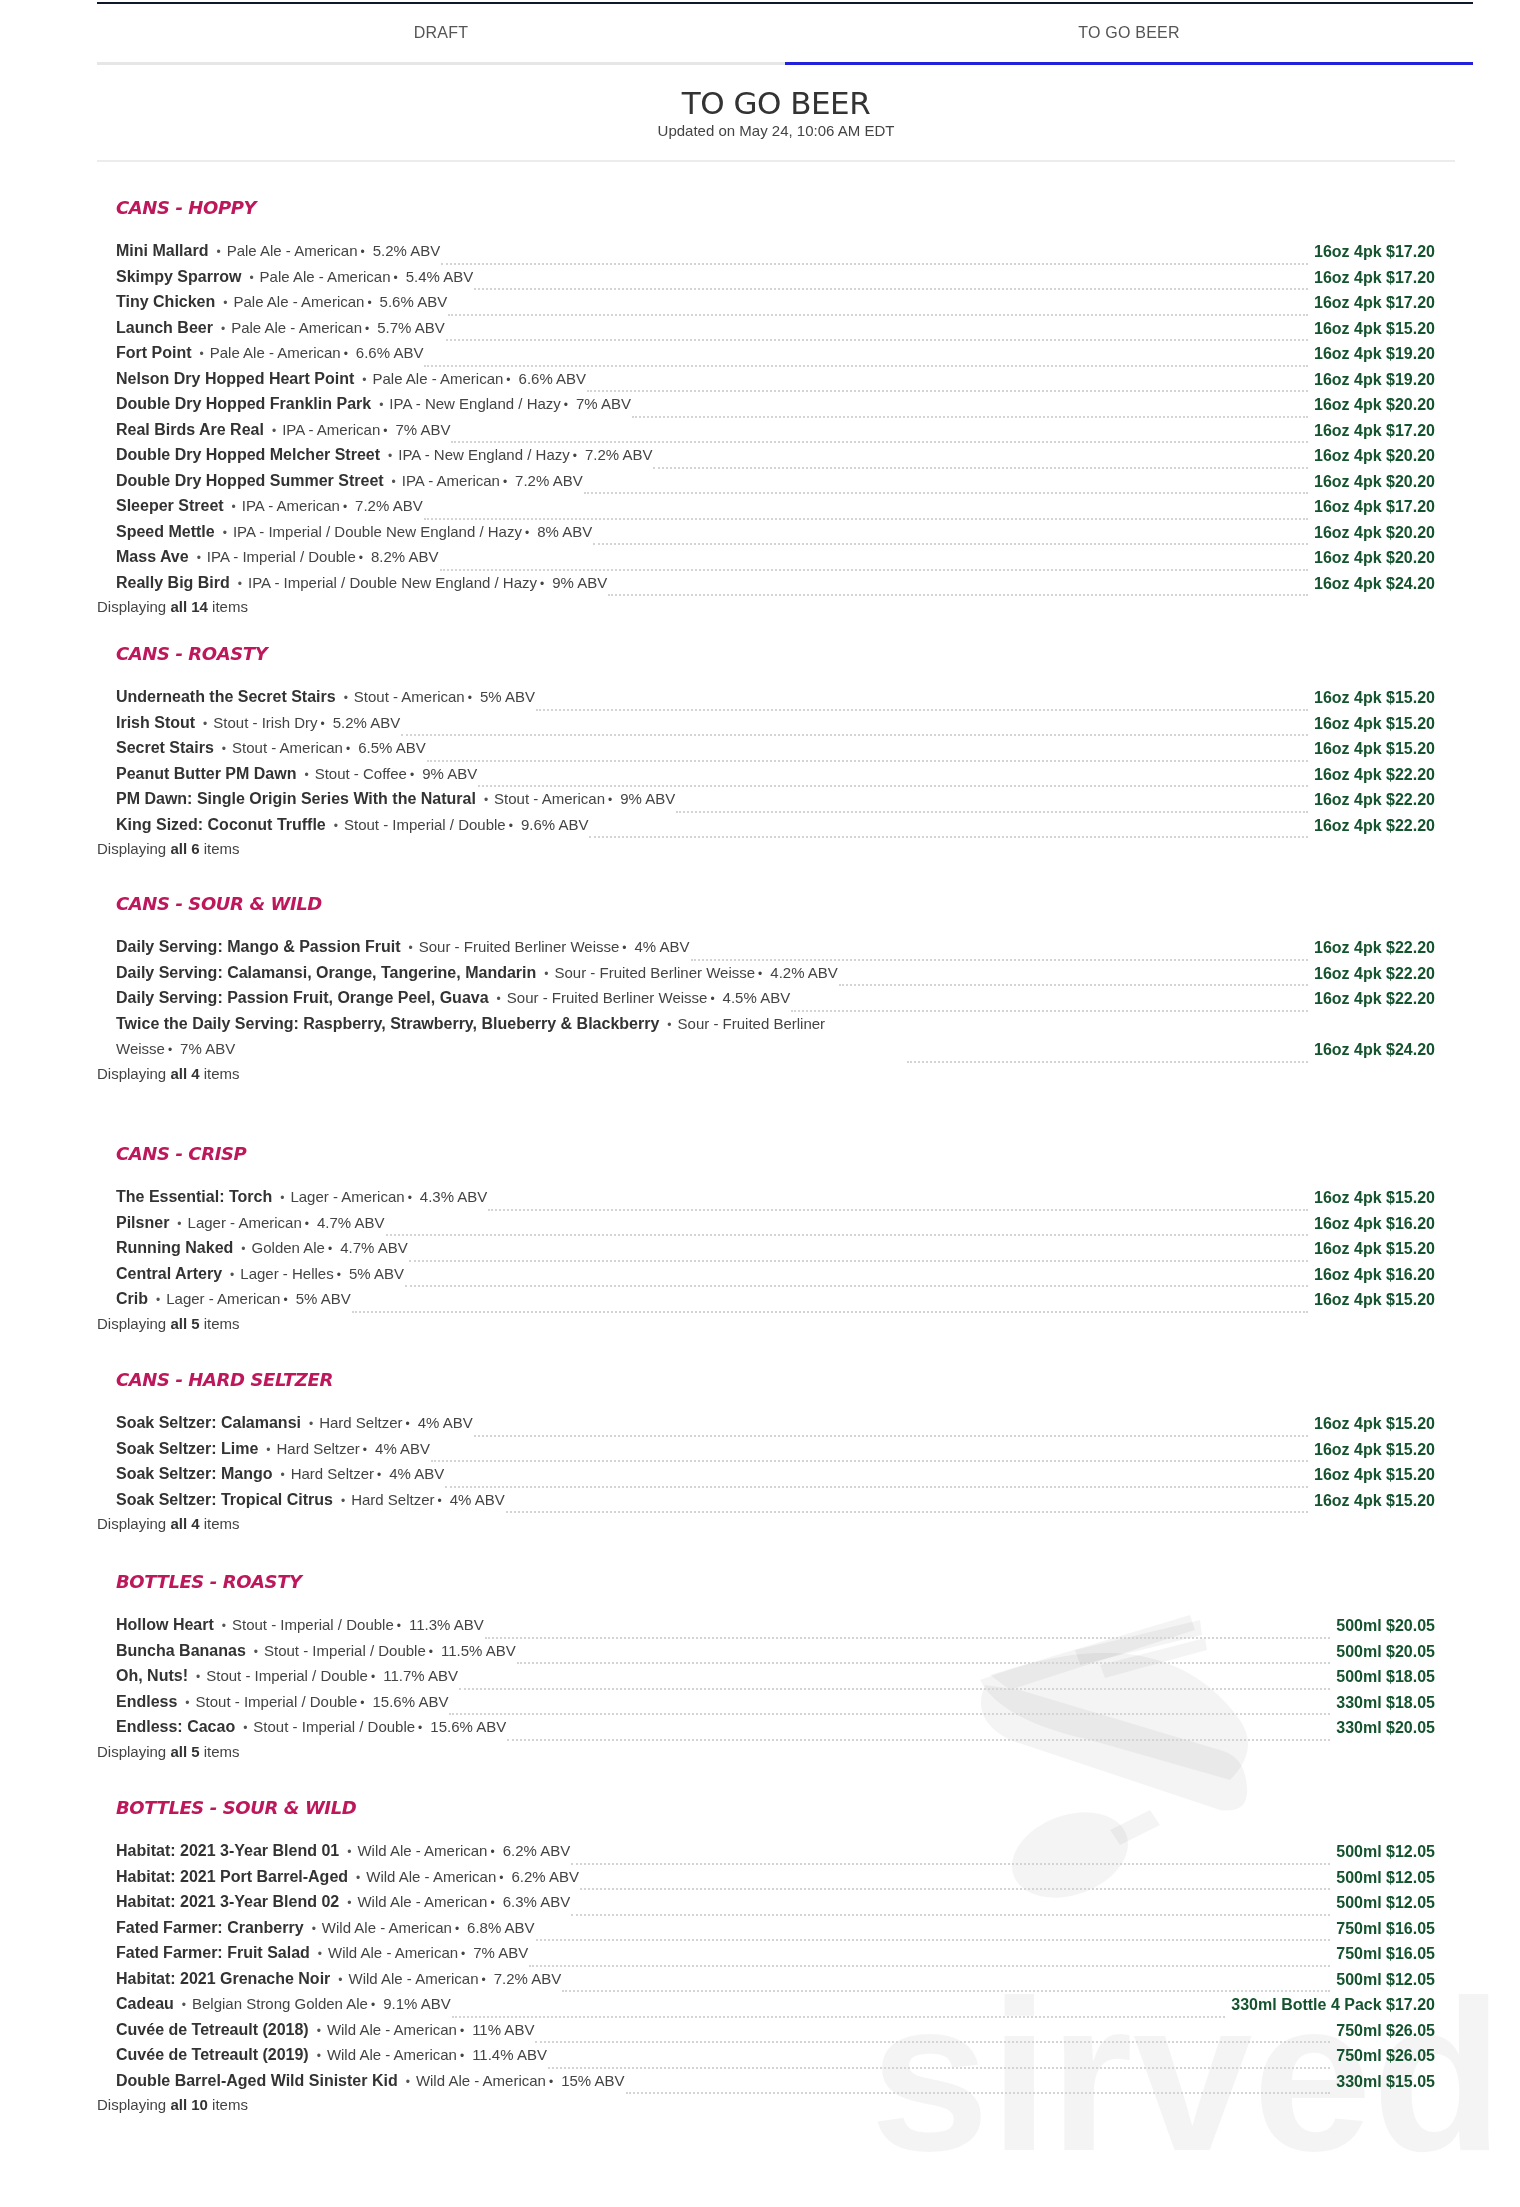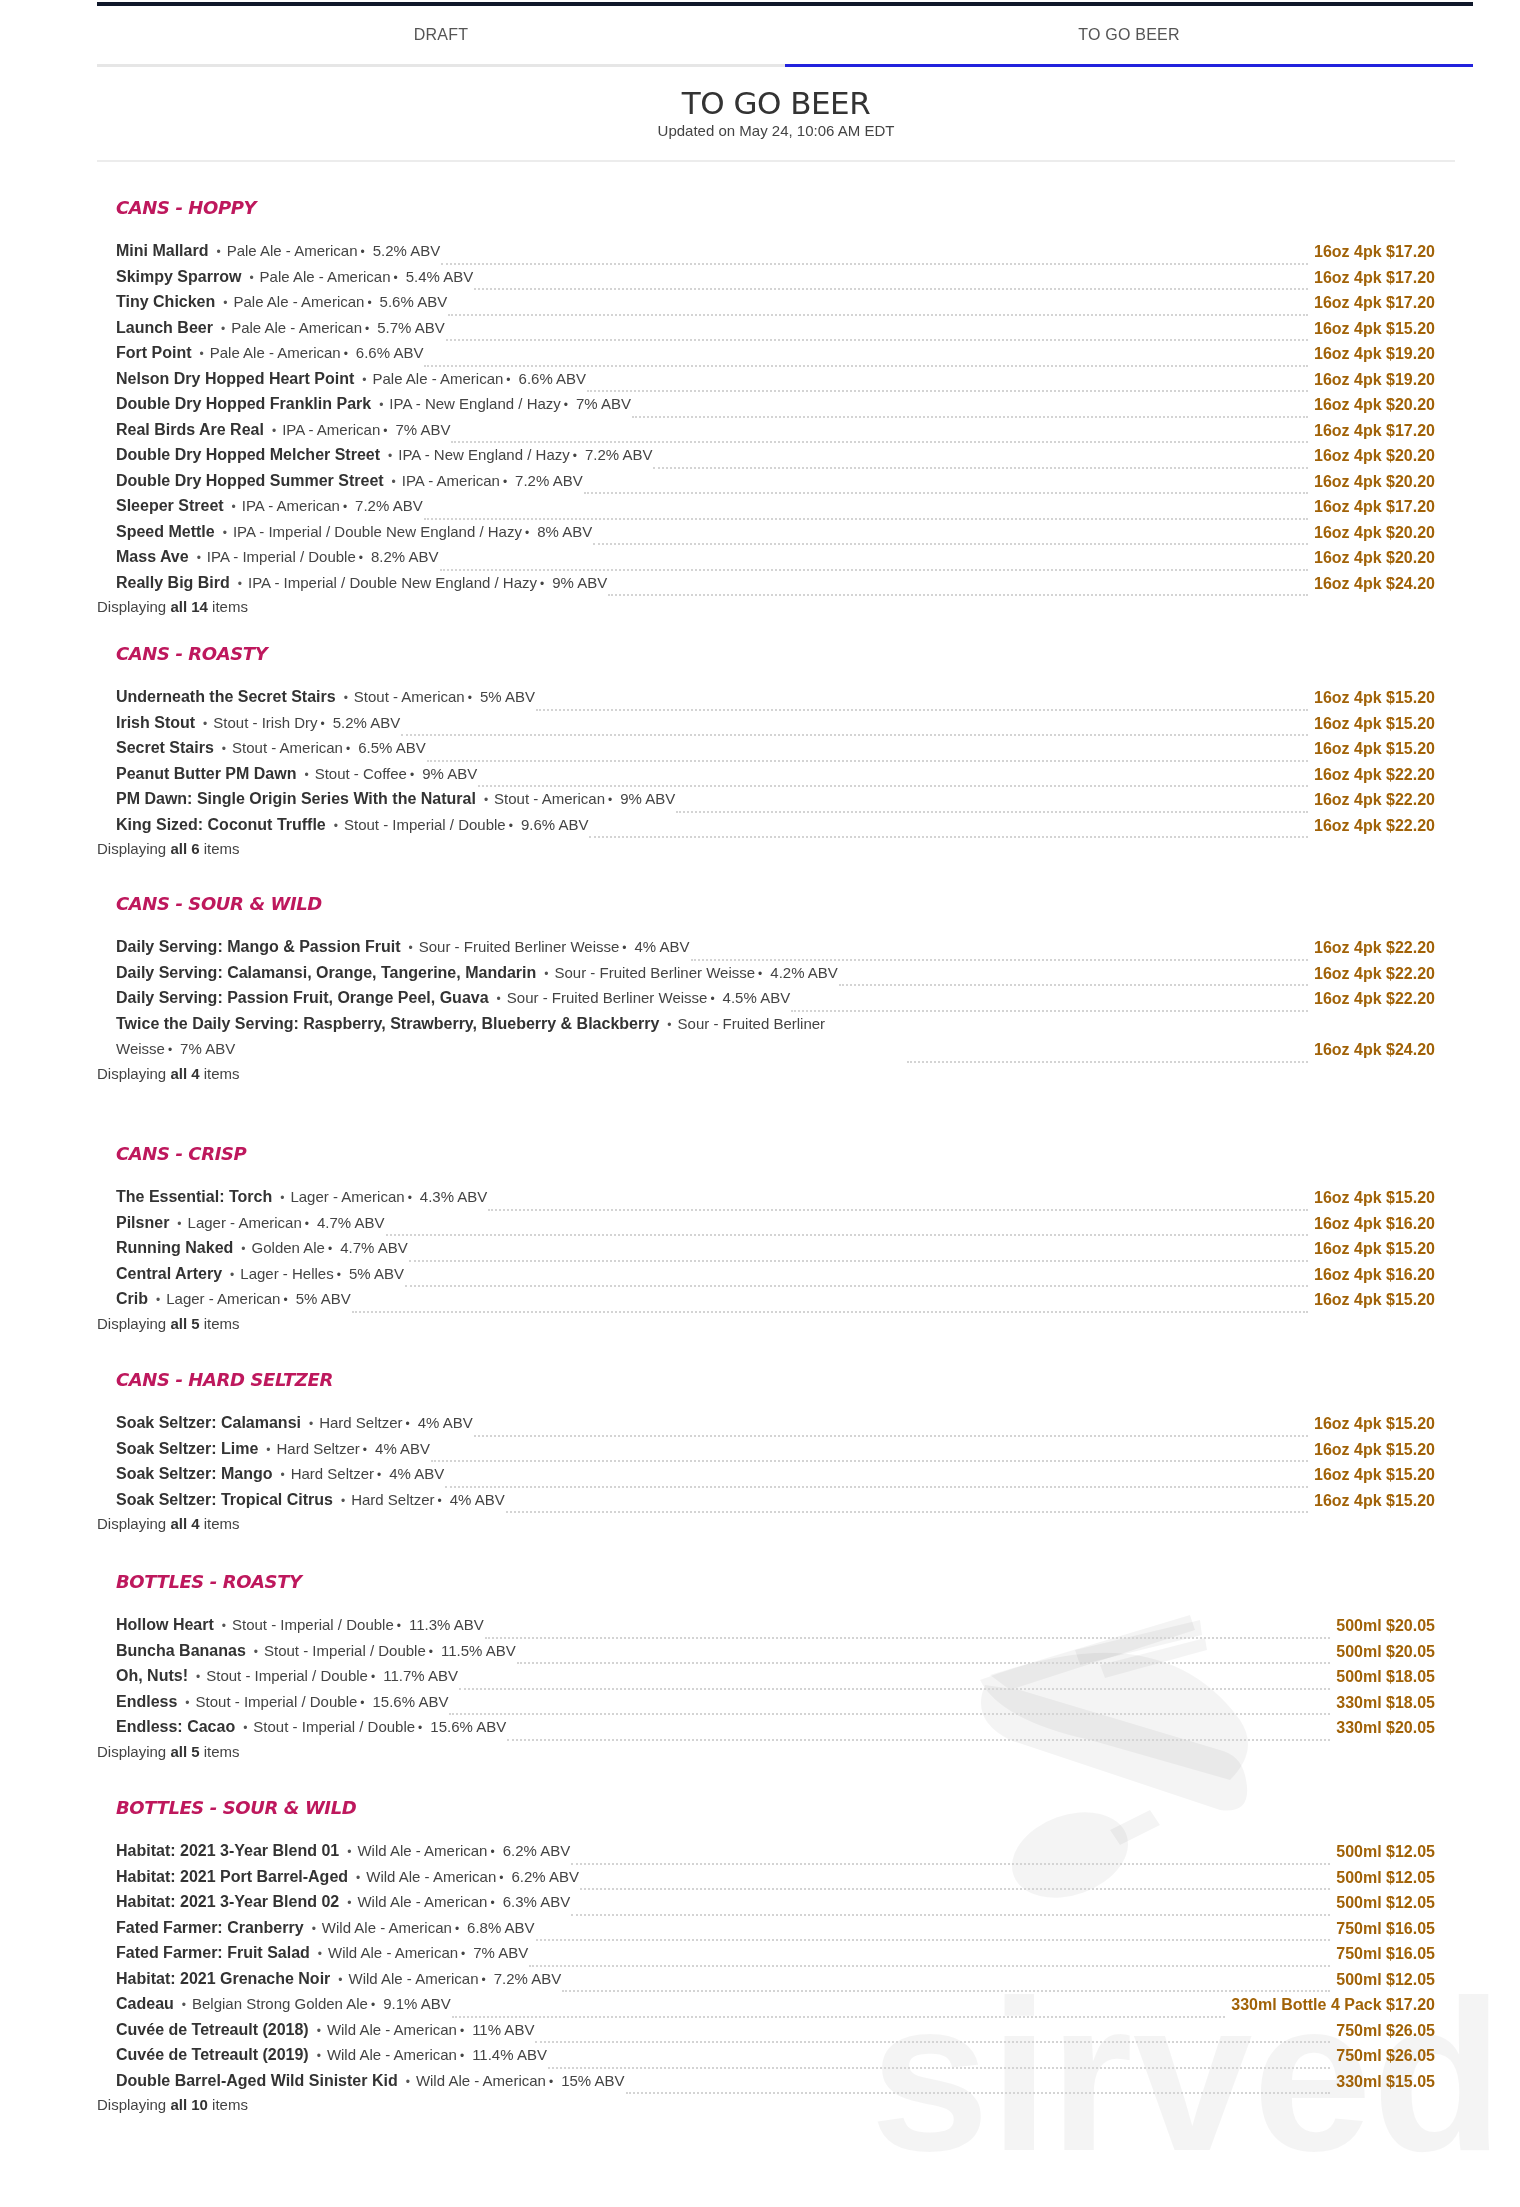--- a/index.html
+++ b/index.html
@@ -5,21 +5,21 @@
   html, body { margin: 0; padding: 0; background: #ffffff; }
   body {
     width: 1520px; height: 2207px; position: relative; overflow: hidden;
     font-family: "Liberation Sans", sans-serif; color: #333333;
   }
   .watermark { position: absolute; left: 860px; top: 1590px; width: 660px; height: 617px; pointer-events: none; z-index: 0; }
   .page { position: absolute; left: 0; top: 0; width: 1520px; z-index: 1; }
 
   .tabs {
     position: absolute; left: 97px; top: 2px; width: 1376px; height: 58px;
-    border-top: 4px solid #0f172a; border-bottom: 3px solid #e6e6e6;
+    border-top: 2px solid #0f172a; border-bottom: 3px solid #e6e6e6;
     display: flex;
   }
   .tab {
     flex: 1; display: flex; align-items: center; justify-content: center;
     font-size: 16px; color: #555555; letter-spacing: 0.2px; cursor: pointer; position: relative;
   }
   .tab.active::after {
     content: ""; position: absolute; left: 0; right: 0; bottom: -3px; height: 3px; background: #2222dd;
   }
 
@@ -39,21 +39,21 @@
   }
   .item-left { max-width: 790px; flex: 0 1 auto; }
   .item-name { font-weight: bold; color: #333; }
   .item-sep { color: #555; margin: 0 6px 0 8px; font-size: 12px; }
   .item-style, .item-abv { color: #444; font-size: 15px; }
   .item-dotbull { color:#444; font-size:12px; margin: 0 8px 0 3px; }
   .leader {
     flex: 1 1 auto; min-width: 30px; height: 17px; margin: 0 6px 0 1px;
     border-bottom: 2px dotted #d4d4d4;
   }
-  .item-price { font-weight: bold; color: #a16207; white-space: nowrap; font-size: 16px; }
+  .item-price { font-weight: bold; color: #14532d; white-space: nowrap; font-size: 16px; }
   .footer-count { font-size: 15px; color: #444; margin-top: 1px; line-height: 20px; }
   .footer-count b { color: #333; }
 </style>
 </head>
 <body>
 
 <svg class="watermark" viewBox="0 0 660 617" xmlns="http://www.w3.org/2000/svg">
   <g fill="#000" fill-opacity="0.045">
     <path d="M130 85 L330 25 L335 40 L150 100 Z"></path>
     <path d="M215 60 L340 30 L342 45 L220 75 Z"></path>

